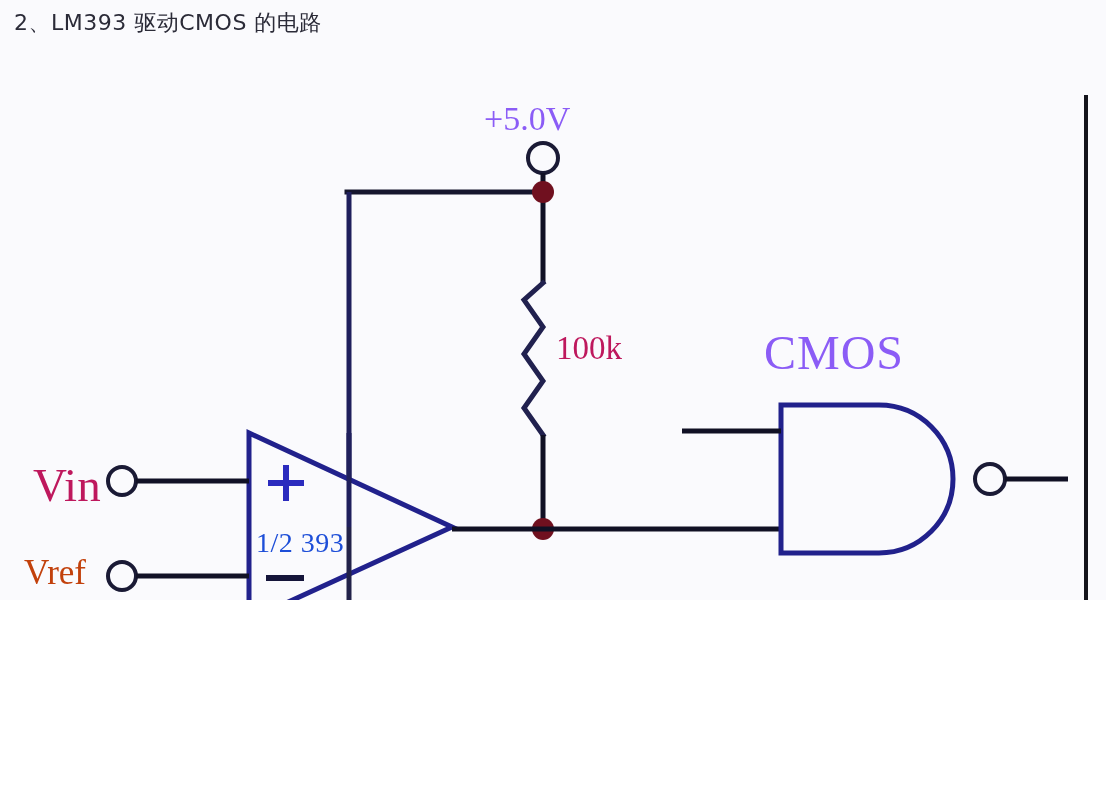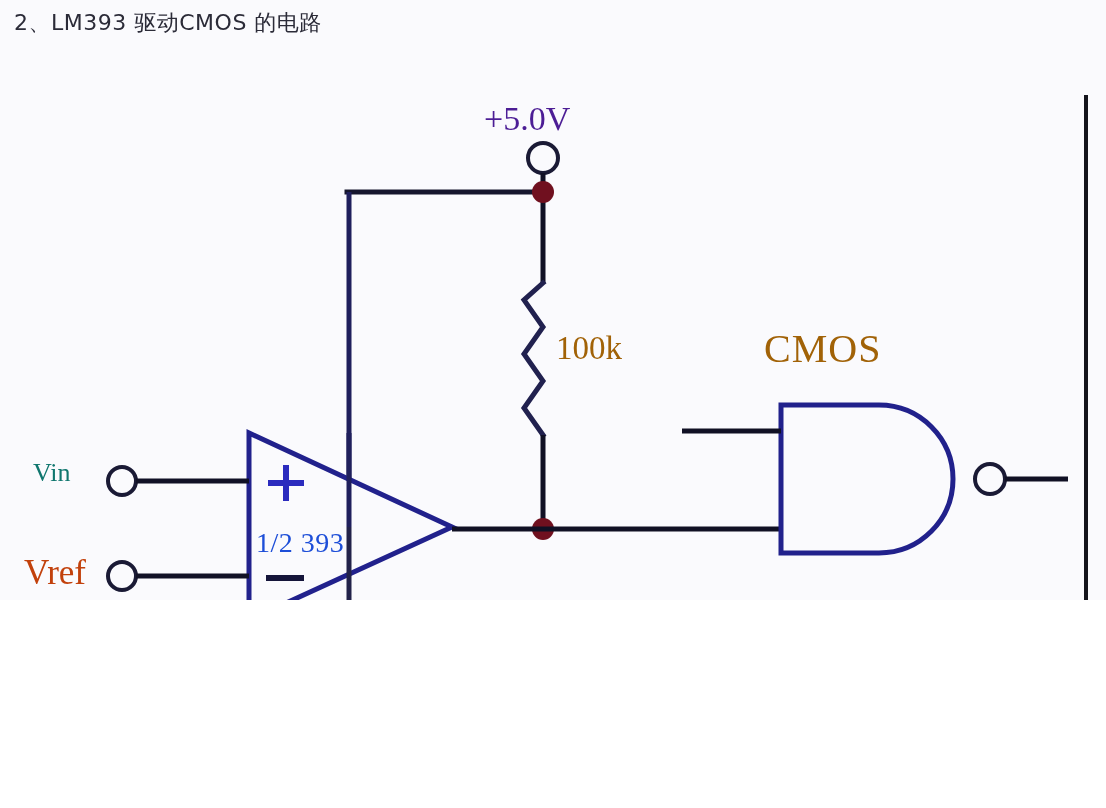--- a/index.html
+++ b/index.html
@@ -35,40 +35,40 @@
   .lbl {
     position: absolute;
     font-family: "Liberation Serif", "DejaVu Serif", serif;
     color: #1b1b3a;
     white-space: nowrap;
   }
   #lbl-v5 {
     left: 484px;
     top: 100px;
     font-size: 34px;
-    color: #4c1d95;
+    color: #8b5cf6;
   }
   #lbl-100k {
     left: 556px;
     top: 330px;
     font-size: 33px;
-    color: #a16207;
+    color: #be185d;
   }
   #lbl-cmos {
     left: 764px;
     top: 325px;
-    font-size: 40px;
-    color: #a16207;
+    font-size: 48px;
+    color: #8b5cf6;
     letter-spacing: 1px;
   }
   #lbl-vin {
     left: 33px;
     top: 458px;
-    font-size: 26px;
-    color: #0f766e;
+    font-size: 47px;
+    color: #be185d;
   }
   #lbl-vref {
     left: 24px;
     top: 553px;
     font-size: 35px;
     color: #c2410c;
   }
   #lbl-half393 {
     left: 256px;
     top: 527px;

